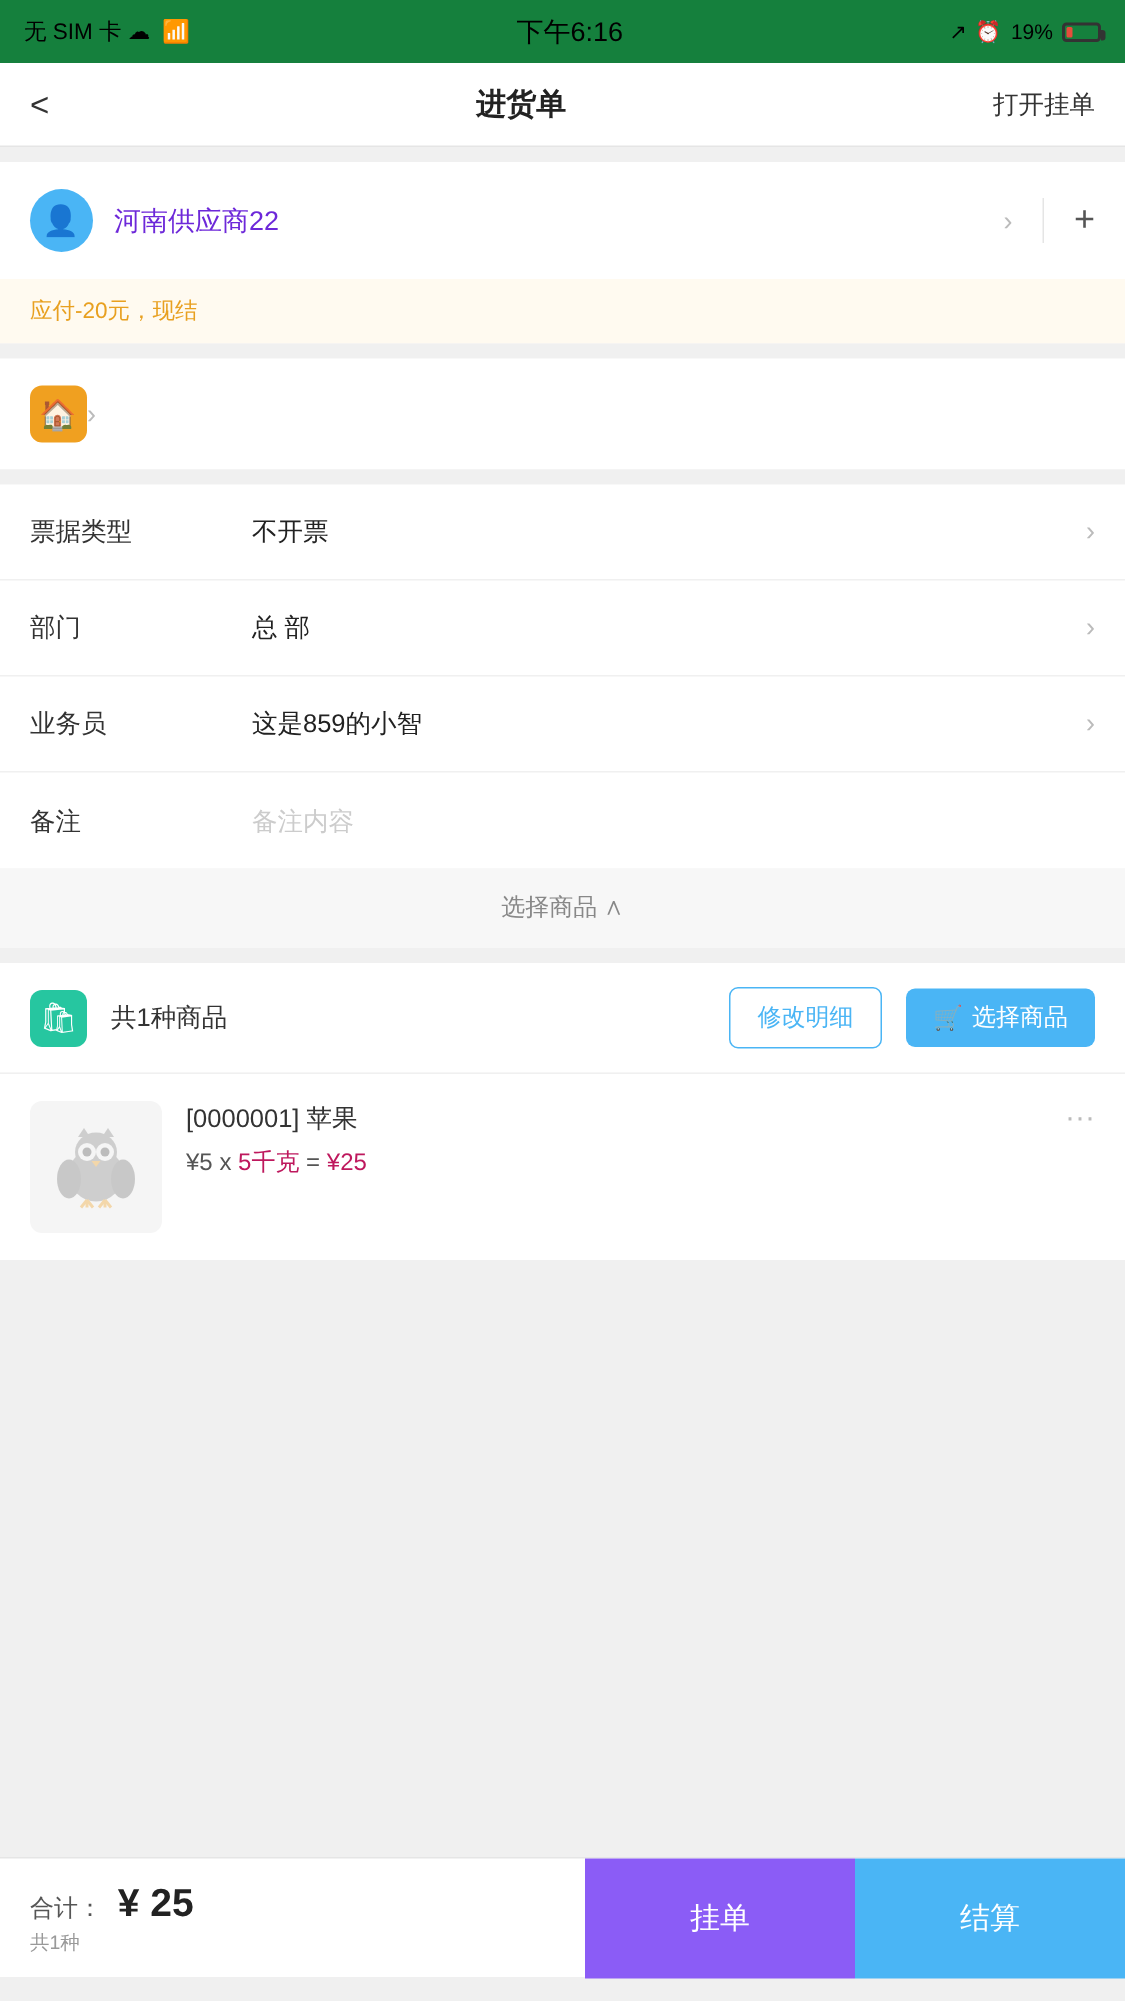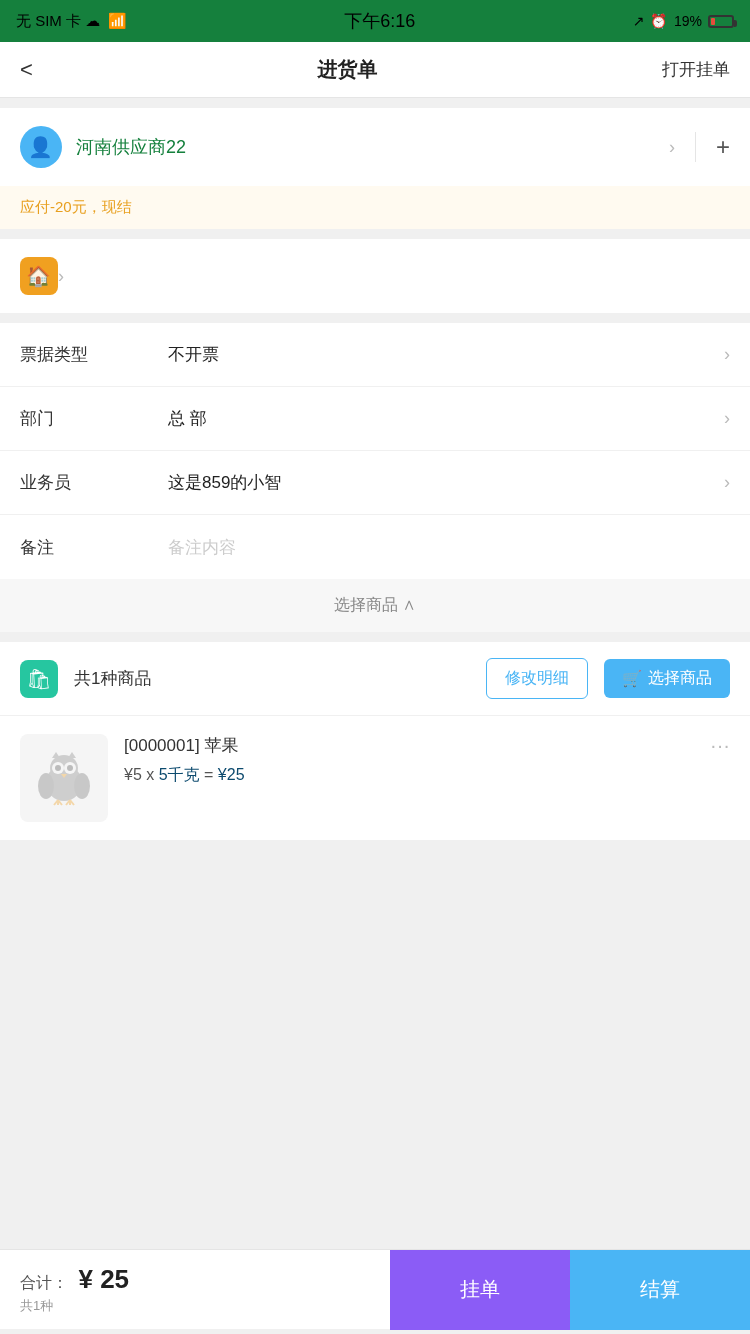--- a/index.html
+++ b/index.html
@@ -75,21 +75,21 @@
     .supplier-avatar {
       width: 42px; height: 42px; border-radius: 50%;
       background: #4ab5f5;
       display: flex; align-items: center; justify-content: center;
       color: #fff; font-size: 20px;
       flex-shrink: 0;
     }
     .supplier-name {
       flex: 1;
       font-size: 18px;
-      color: #15803d;
+      color: #6d28d9;
       margin-left: 14px;
     }
     .supplier-actions {
       display: flex; align-items: center; gap: 20px;
     }
     .chevron-icon { color: #bbb; font-size: 18px; }
     .plus-icon { color: #555; font-size: 24px; font-weight: 300; }
     .divider-v {
       width: 1px; height: 30px; background: #e5e5e5;
     }
@@ -226,32 +226,32 @@
     }
     .product-title {
       font-size: 17px;
       color: #333;
       margin-bottom: 8px;
     }
     .product-price {
       font-size: 16px;
       color: #555;
     }
-    .price-highlight { color: #0c4a6e; text-align: right; }
+    .price-highlight { color: #be185d; text-align: right; }
     .product-more {
       color: #bbb;
       font-size: 20px;
       cursor: pointer;
       padding-left: 10px;
     }
 
     
     .bottom-bar {
       position: fixed;
-      bottom: 5px;
+      bottom: 16px;
       left: 0;
       width: 750px;
       height: 80px;
       display: flex;
       align-items: center;
       background: #fff;
       border-top: 1px solid #e5e5e5;
     }
     .total-section {
       flex: 1;

